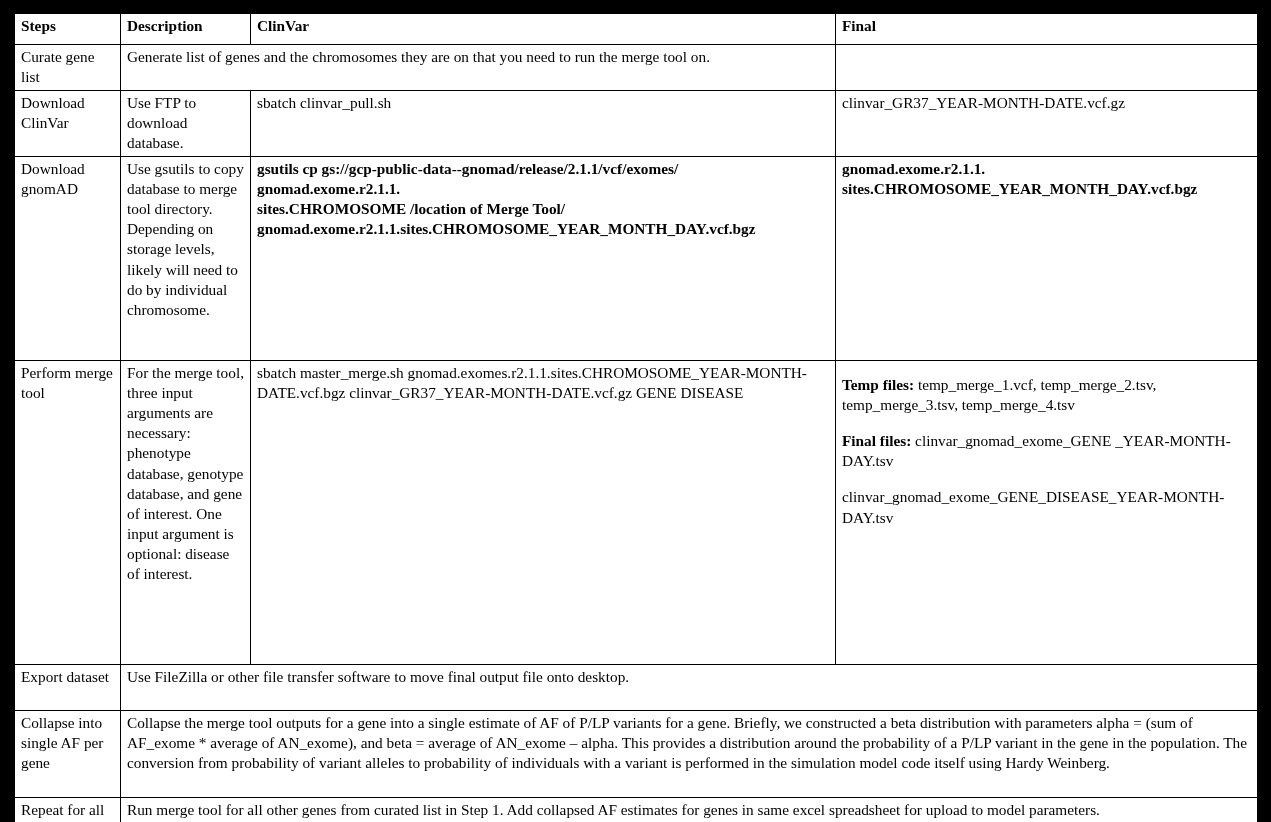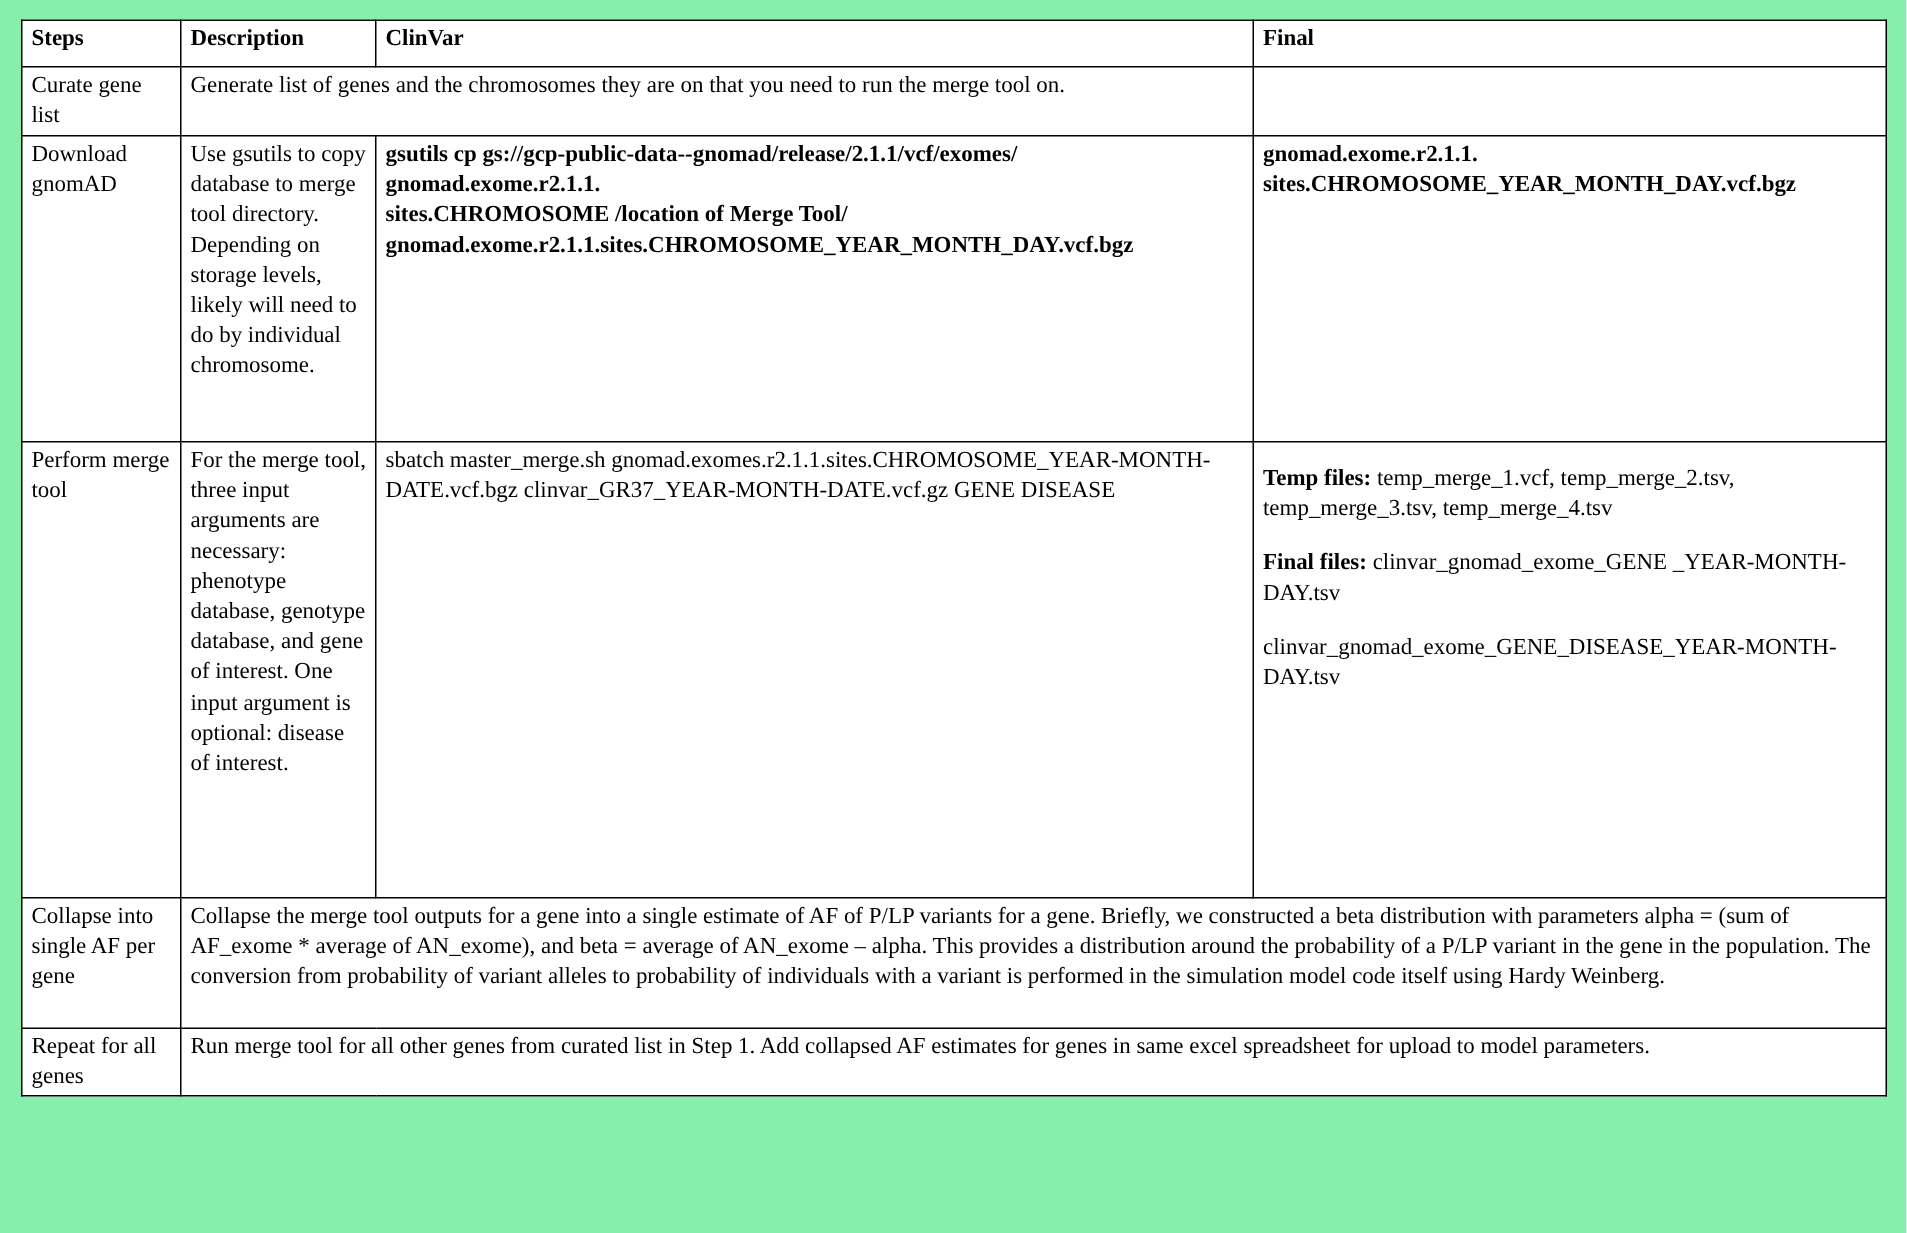--- a/index.html
+++ b/index.html
@@ -11,21 +11,21 @@
     width: 1271px;
     height: 822px;
     font-family: "Liberation Serif", "DejaVu Serif", serif;
     color: #000000;
     overflow: hidden;
   }
   .page {
     position: relative;
     width: 1271px;
     height: 822px;
-    background: #86efac;
+    background: #000000;
   }
   table.proc-table {
     position: absolute;
     left: 14px;
     top: 13px;
     width: 1243px;
     border-collapse: collapse;
     table-layout: fixed;
     background: #ffffff;
   }
@@ -94,20 +94,26 @@
     </thead>
 
     <tbody>
 
       <tr class="row-curate">
         <td class="steps-cell">Curate gene list</td>
         <td colspan="2">Generate list of genes and the chromosomes they are on that you need to run the merge tool on.</td>
         <td></td>
       </tr>
 
+      <tr class="row-clinvar">
+        <td class="steps-cell">Download ClinVar</td>
+        <td>Use FTP to download database.</td>
+        <td>sbatch clinvar_pull.sh</td>
+        <td>clinvar_GR37_YEAR-MONTH-DATE.vcf.gz</td>
+      </tr>
 
       <tr class="row-gnomad">
         <td class="steps-cell">Download gnomAD</td>
         <td>Use gsutils to copy database to merge tool directory. Depending on storage levels, likely will need to do by individual chromosome.</td>
         <td>
           <span class="cmd-line">gsutils cp gs://gcp-public-data--gnomad/release/2.1.1/vcf/exomes/</span>
           <span class="cmd-line">gnomad.exome.r2.1.1.</span>
           <span class="cmd-line">sites.CHROMOSOME /location of Merge Tool/</span>
           <span class="cmd-line">gnomad.exome.r2.1.1.sites.CHROMOSOME_YEAR_MONTH_DAY.vcf.bgz</span>
         </td>
@@ -121,20 +127,24 @@
         <td class="steps-cell">Perform merge tool</td>
         <td>For the merge tool, three input arguments are necessary: phenotype database, genotype database, and gene of interest. One input argument is optional: disease of interest.</td>
         <td>sbatch master_merge.sh gnomad.exomes.r2.1.1.sites.CHROMOSOME_YEAR-MONTH-DATE.vcf.bgz clinvar_GR37_YEAR-MONTH-DATE.vcf.gz GENE DISEASE</td>
         <td>
           <div class="out-block"><span class="lbl-bold">Temp files:</span><span> temp_merge_1.vcf, temp_merge_2.tsv, temp_merge_3.tsv, temp_merge_4.tsv</span></div>
           <div class="out-block"><span class="lbl-bold">Final files:</span><span> clinvar_gnomad_exome_GENE _YEAR-MONTH-DAY.tsv</span></div>
           <div class="out-block">clinvar_gnomad_exome_GENE_DISEASE_YEAR-MONTH-DAY.tsv</div>
         </td>
       </tr>
 
+      <tr class="row-export">
+        <td class="steps-cell">Export dataset</td>
+        <td colspan="3">Use FileZilla or other file transfer software to move final output file onto desktop.</td>
+      </tr>
 
       <tr class="row-collapse">
         <td class="steps-cell">Collapse into single AF per gene</td>
         <td colspan="3">Collapse the merge tool outputs for a gene into a single estimate of AF of P/LP variants for a gene. Briefly, we constructed a beta distribution with parameters alpha = (sum of AF_exome * average of AN_exome), and beta = average of AN_exome – alpha. This provides a distribution around the probability of a P/LP variant in the gene in the population. The conversion from probability of variant alleles to probability of individuals with a variant is performed in the simulation model code itself using Hardy Weinberg.</td>
       </tr>
 
       <tr class="row-repeat">
         <td class="steps-cell">Repeat for all genes</td>
         <td colspan="3">Run merge tool for all other genes from curated list in Step 1. Add collapsed AF estimates for genes in same excel spreadsheet for upload to model parameters.</td>
       </tr>

